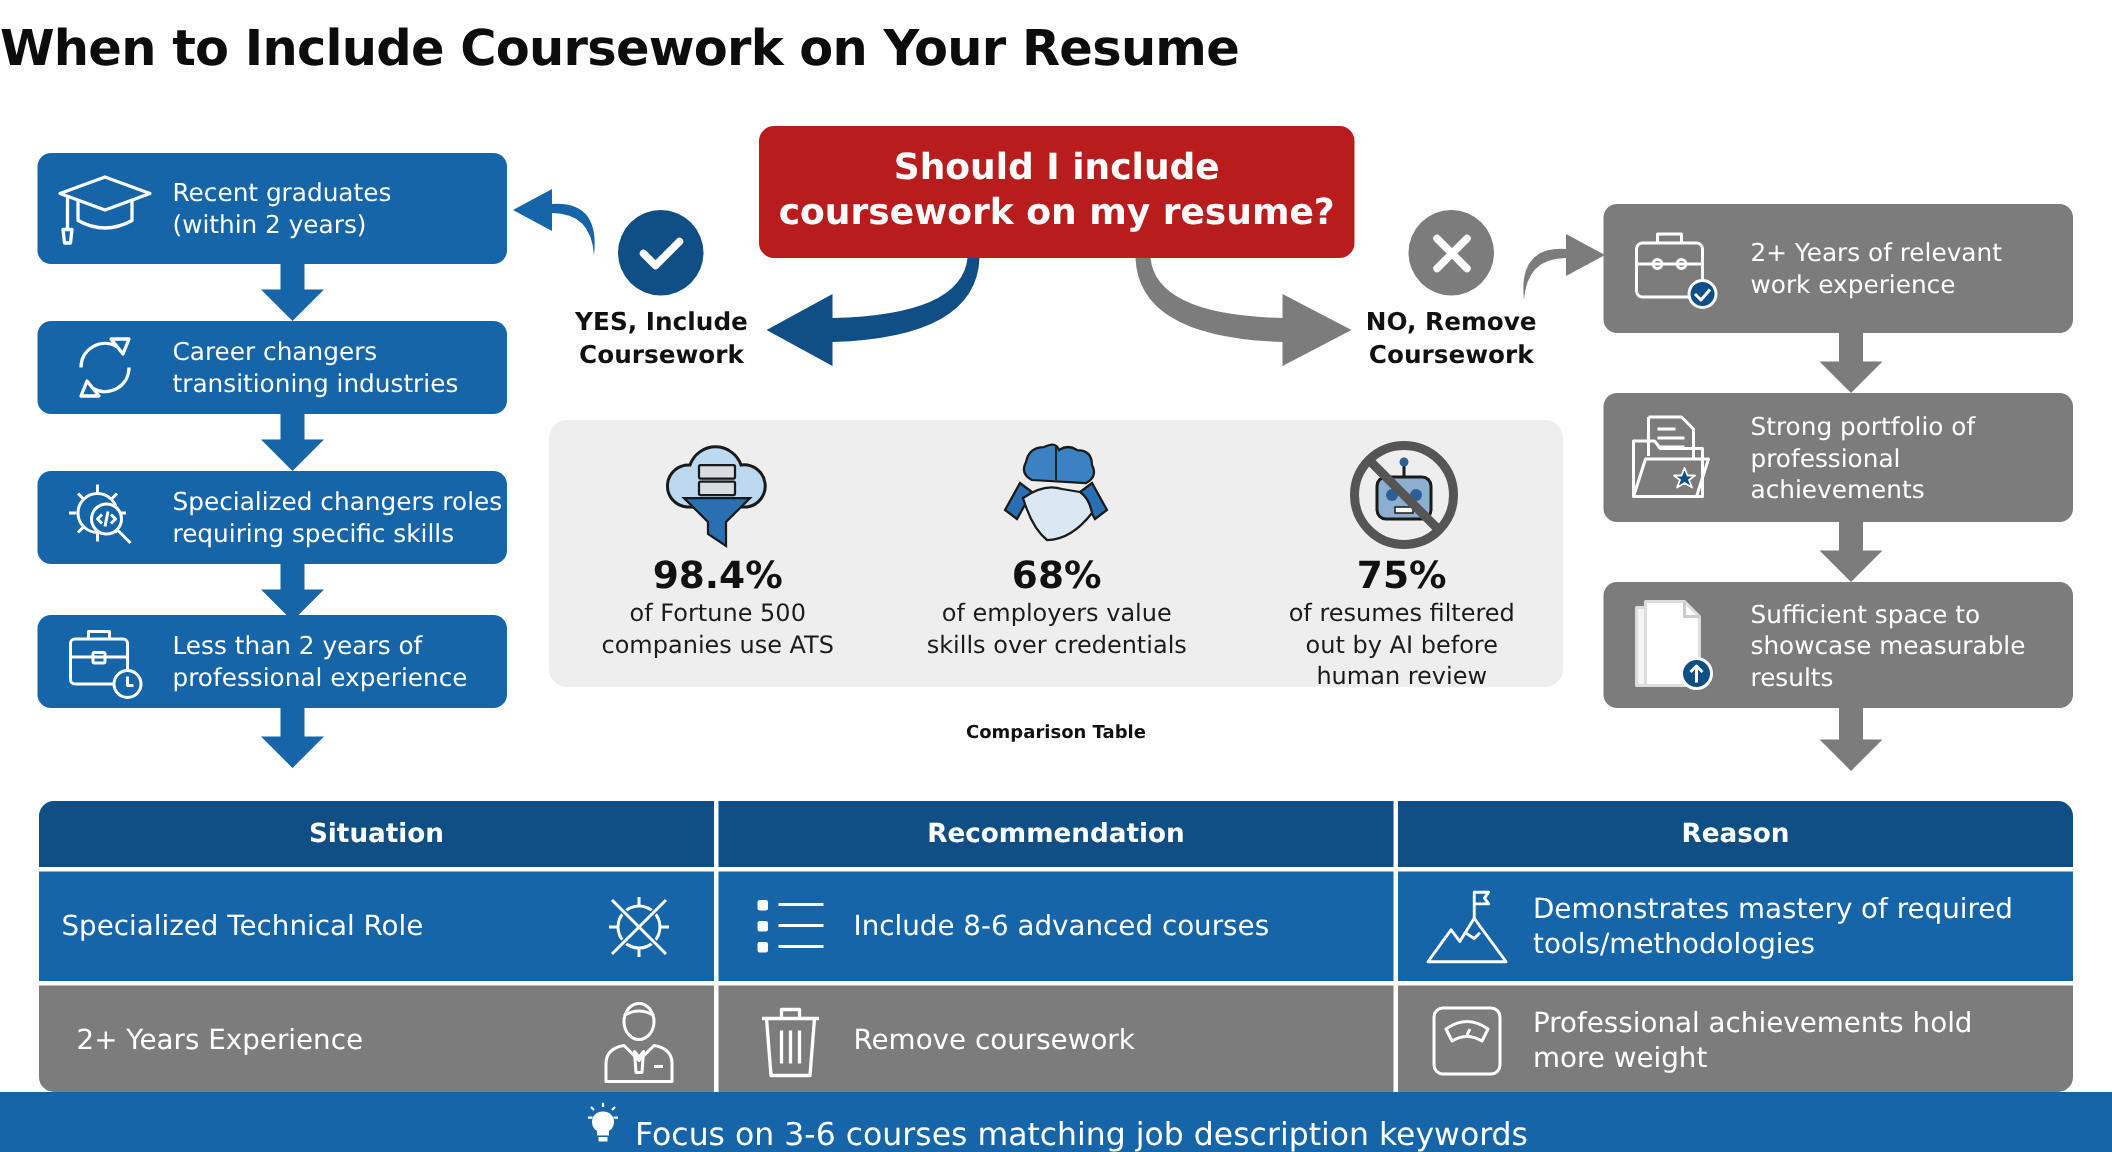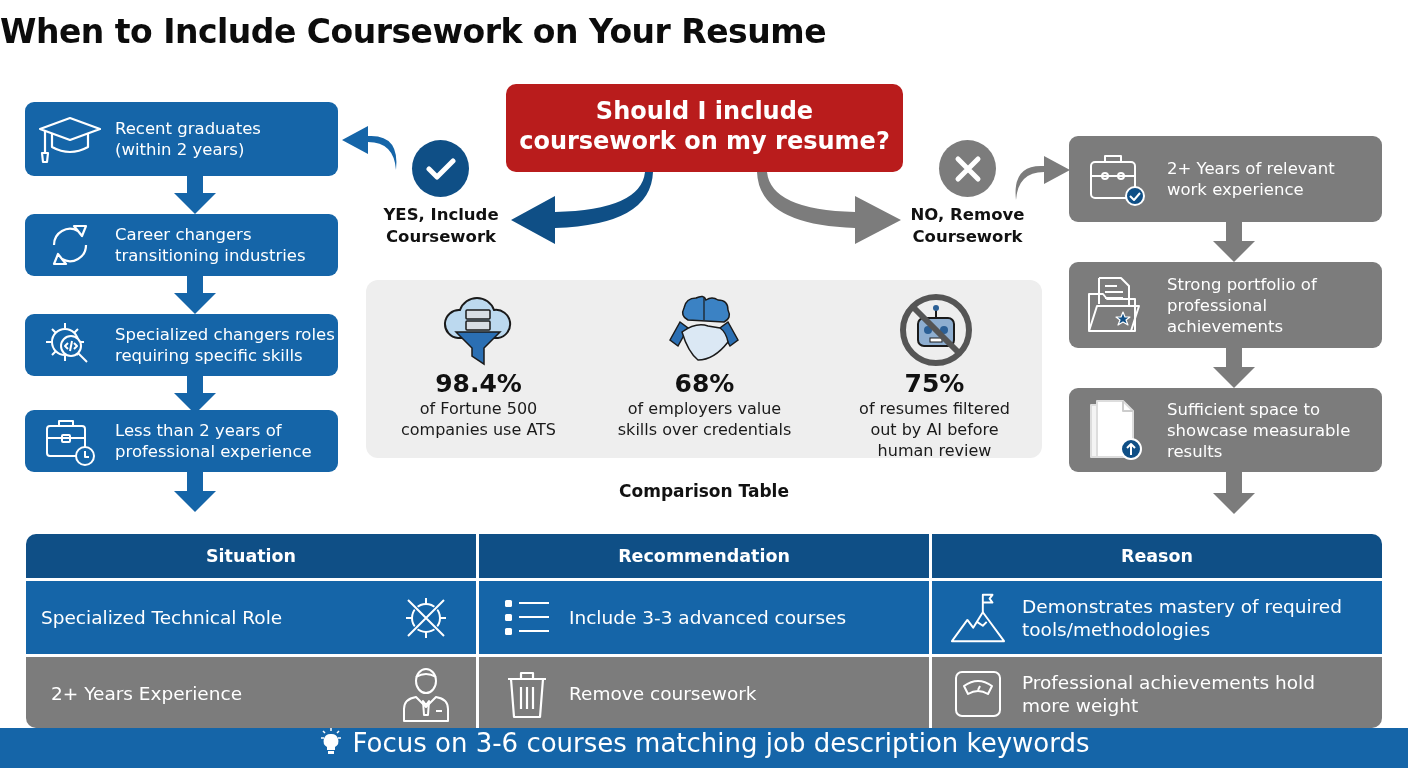--- a/index.html
+++ b/index.html
@@ -19,29 +19,29 @@
   .question { left: 506px; top: 84px; width: 397px; height: 88px; background: #b91c1c; border-radius: 10px; color: #fff; font-weight: bold; font-size: 24px; line-height: 30px; text-align: center; padding-top: 12px; }
 
   .circle { width: 57px; height: 57px; border-radius: 50%; display: flex; align-items: center; justify-content: center; }
   .yes-lbl, .no-lbl { font-weight: bold; font-size: 16.5px; line-height: 22px; text-align: center; color: #111; }
 
   .stats { left: 366px; top: 280px; width: 676px; height: 178px; background: #eeeeee; border-radius: 12px; }
   .stat { top: 0; width: 225px; height: 178px; text-align: center; }
   .stat .val { font-weight: bold; font-size: 25px; margin-top: 90px; line-height: 28px; color: #111; }
   .stat .desc { font-size: 16px; line-height: 21px; color: #1a1a1a; }
 
-  .ctitle { left: 0; width: 1408px; top: 481px; text-align: center; font-weight: bold; font-size: 17px; color: #111; }
+  .ctitle { left: 0; width: 1408px; top: 481px; text-align: center; font-weight: bold; font-size: 12px; color: #111; }
 
   .table { left: 26px; top: 514px; width: 1356px; height: 194px; border-radius: 10px; overflow: hidden; display: grid; grid-template-columns: 450px 450px 450px; grid-template-rows: 44px 73px 73px; column-gap: 3px; row-gap: 3px; background: #ffffff; margin-top: 20px; }
   .th { background: #0f4f86; color: #fff; font-weight: bold; font-size: 17.5px; display: flex; align-items: center; justify-content: center; }
   .td { color: #fff; display: flex; align-items: center; font-size: 18.5px; position: relative; }
   .td.blue { background: #1565a8; }
   .td.gray { background: #7c7c7c; }
   .td .cell-ic { width: 56px; height: 56px; display: flex; align-items: center; justify-content: center; }
-  .footer { left: 0; top: 728px; width: 1408px; height: 40px; background: #1565a8; color: #fff; display: flex; align-items: flex-start; justify-content: center; font-size: 26px; gap: 8px; }
+  .footer { left: 0; top: 728px; width: 1408px; height: 40px; background: #1565a8; color: #fff; display: flex; align-items: flex-end; justify-content: center; font-size: 21px; gap: 8px; }
 </style>
 </head>
 <body>
 
 <div class="abs title">When to Include Coursework on Your Resume</div>
 
 <div class="abs lbox" style="top:102px;height:74px;">
   <div class="ic">
     <svg width="66" height="60" viewBox="0 0 66 60" fill="none" stroke="#fff" stroke-width="2.2" stroke-linejoin="round">
         <path d="M3 20 L33 9 L63 20 L33 31 Z"></path>
@@ -298,21 +298,21 @@
   </div>
   <div class="td blue" style="padding-left:20px;">
     <span class="cell-ic" style="margin-right:14px;">
       <svg width="48" height="40" viewBox="0 0 48 40">
           <rect x="2" y="2" width="7" height="7" rx="1.5" fill="#fff"></rect>
           <rect x="2" y="16" width="7" height="7" rx="1.5" fill="#fff"></rect>
           <rect x="2" y="30" width="7" height="7" rx="1.5" fill="#fff"></rect>
           <path d="M16 5 h30 M16 19 h30 M16 33 h30" stroke="#fff" stroke-width="2"></path>
         </svg>
     </span>
-    <span>Include 3-3 advanced courses</span>
+    <span>Include 8-6 advanced courses</span>
   </div>
   <div class="td blue" style="padding-left:18px;">
     <span class="cell-ic" style="margin-right:16px;">
       <svg width="58" height="52" viewBox="0 0 58 52" fill="none" stroke="#fff" stroke-width="2" stroke-linejoin="round">
           <path d="M2 50 L18 28 L24 36 L34 20 L56 50 Z"></path>
           <path d="M28 30 l6 4 l4 -4"></path>
           <path d="M34 20 V2 h10 l-3 4 l3 4 H34"></path>
         </svg>
     </span>
     <span style="line-height:23px;">

